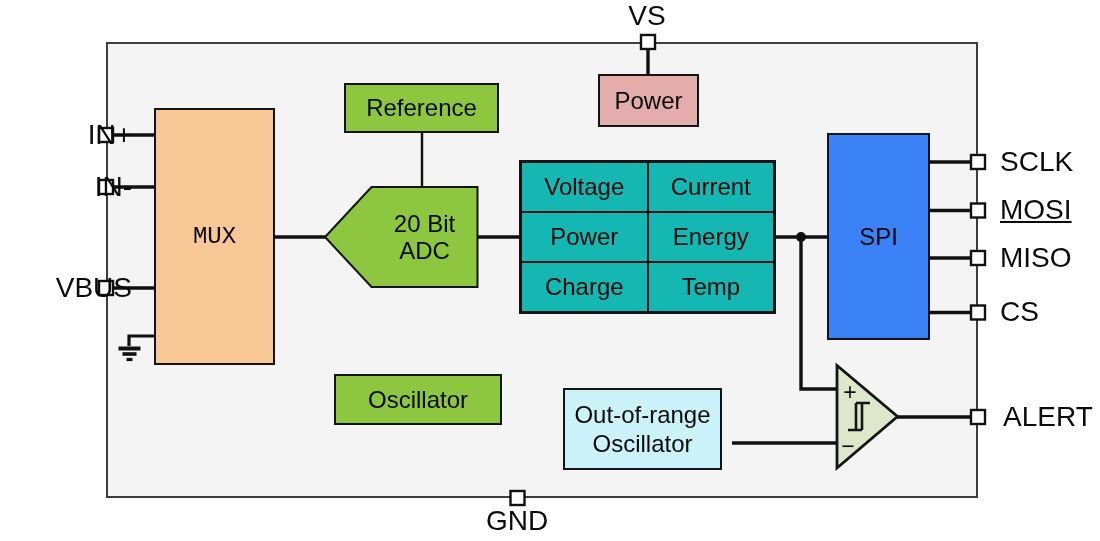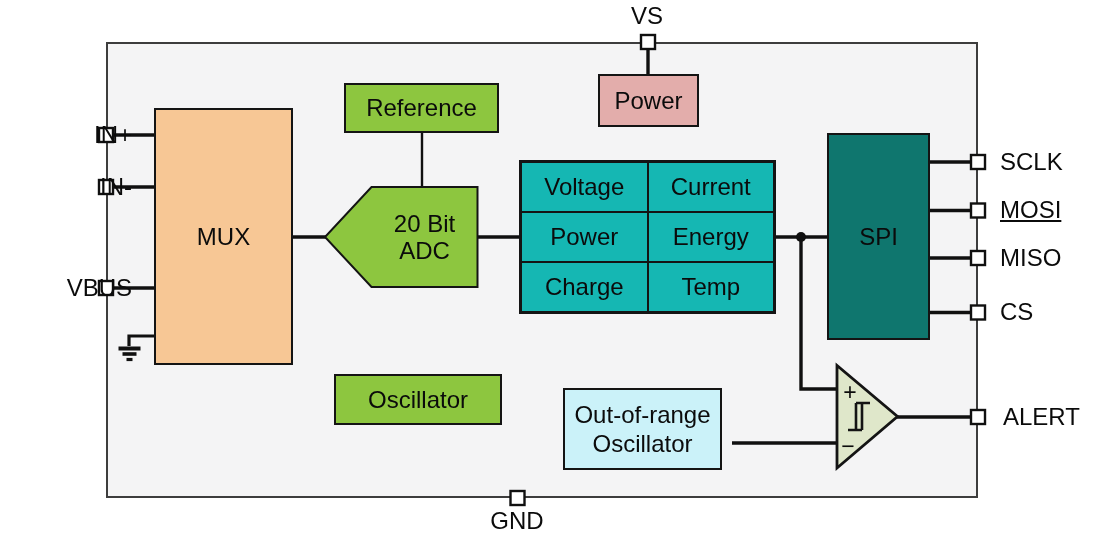--- a/index.html
+++ b/index.html
@@ -2,21 +2,21 @@
 <html><head>
 <meta charset="utf-8">
 <style>
   html,body{margin:0;padding:0;background:#ffffff;}
   .stage{position:relative;width:1100px;height:541px;background:#ffffff;overflow:hidden;
          font-family:"Liberation Sans",sans-serif;color:#0b0b0b;}
   .abs{position:absolute;}
   .chip{border:2px solid #3d3d3d;box-sizing:border-box;}
   .block{box-sizing:border-box;border:2px solid #141414;display:flex;align-items:center;
          justify-content:center;text-align:center;font-size:24px;line-height:28px;}
-  .plain{display:flex;align-items:center;font-size:24px;line-height:26px;white-space:nowrap;}
+  .plain{display:flex;align-items:center;font-size:28px;line-height:26px;white-space:nowrap;}
   .r{justify-content:flex-end;margin-left:44px;}
   .c{justify-content:center;}
   .regs{box-sizing:border-box;border:2px solid #141414;display:grid;
         grid-template-columns:1fr 1fr;grid-template-rows:1fr 1fr 1fr;}
   .regs .cell{border:1px solid #141414;display:flex;align-items:center;justify-content:center;
         font-size:24px;}
   svg text{font-family:"Liberation Sans",sans-serif;font-size:23px;fill:#0b0b0b;}
   .lyr{left:0;top:0;}
 </style>
 </head>
@@ -70,21 +70,21 @@
       <rect x="641" y="35" width="14" height="14"></rect>
       <rect x="510.5" y="491" width="14" height="14"></rect>
       <rect x="971" y="155" width="14" height="14"></rect>
       <rect x="971" y="203.5" width="14" height="14"></rect>
       <rect x="971" y="251" width="14" height="14"></rect>
       <rect x="971" y="305.5" width="14" height="14"></rect>
       <rect x="971" y="410" width="14" height="14"></rect>
     </g>
   </svg>
 
-  <div class="abs block" style="left: 154px; top: 108px; width: 139px; height: 257px; background-color: rgb(247, 199, 149);">
+  <div class="abs block" style="left: 154px; top: 108px; width: 121px; height: 257px; background-color: rgb(247, 199, 149); font-family: Liberation Mono, monospace;">
     <span>MUX</span>
   </div>
 
   <div class="abs block" style="left: 344px; top: 83px; width: 155px; height: 50px; background-color: rgb(141, 198, 63);">
     <span>Reference</span>
   </div>
 
   <div class="abs" style="left:371px;top:187px;width:107px;height:100px;display:flex;
         flex-direction:column;align-items:center;justify-content:center;font-size:24px;line-height:27px;">
     <span>20 Bit</span>
@@ -101,21 +101,21 @@
 
   <div class="abs regs" style="left: 519px; top: 160px; width: 257px; height: 154px; background-color: rgb(21, 183, 179);">
     <div class="cell">Voltage</div>
     <div class="cell">Current</div>
     <div class="cell">Power</div>
     <div class="cell">Energy</div>
     <div class="cell">Charge</div>
     <div class="cell">Temp</div>
   </div>
 
-  <div class="abs block" style="left: 827px; top: 133px; width: 103px; height: 207px; background-color: #0f766e;">
+  <div class="abs block" style="left: 827px; top: 133px; width: 103px; height: 207px; background-color: #3b82f6;">
     <span>SPI</span>
   </div>
 
   <div class="abs block" style="left: 563px; top: 388px; width: 159px; height: 82px; flex-direction: column; line-height: 29px; background-color: rgb(203, 242, 249);">
     <span>Out-of-range</span>
     <span>Oscillator</span>
   </div>
 
   <div class="abs plain c" style="left:597px;top:3px;width:100px;">VS</div>
   <div class="abs plain c" style="left:467px;top:508px;width:100px;">GND</div>

